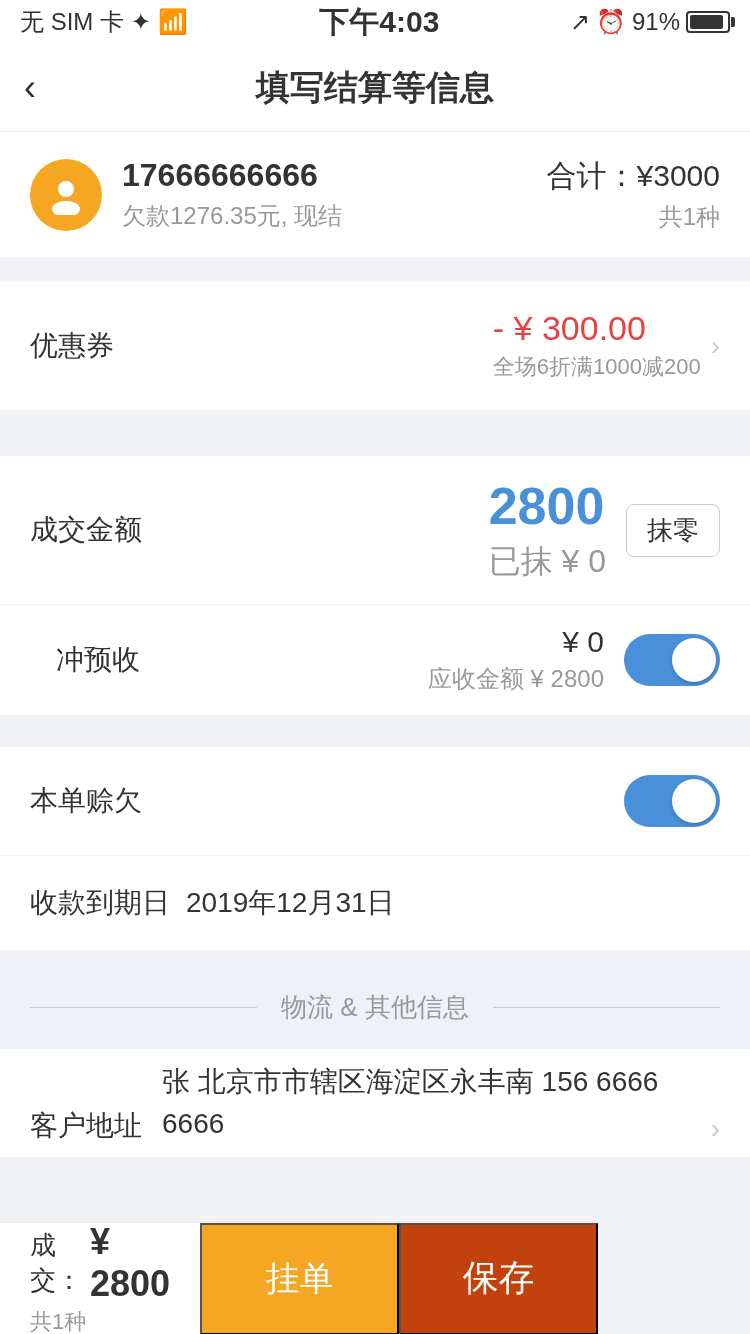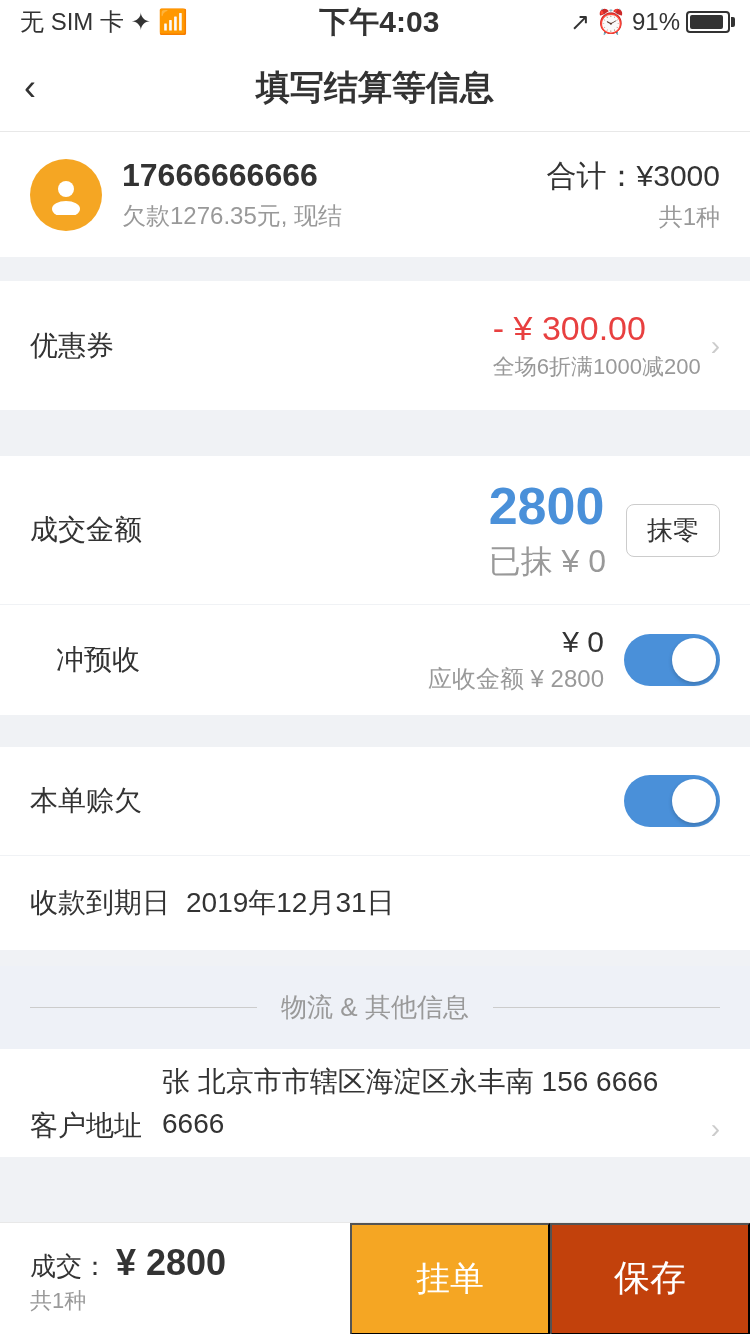--- a/index.html
+++ b/index.html
@@ -210,21 +210,21 @@
       padding: 12px 30px;
       background: #fff;
     }
     .address-label { font-size: 28px; color: #333; min-width: 80px; }
     .address-value { font-size: 28px; color: #333; flex: 1; margin: 0 20px; line-height: 1.5; }
 
     
     .bottom-bar {
       position: fixed;
       bottom: 0;
-      width: 750px;
+      width: 598px;
       height: 112px;
       background: #fff;
       display: flex;
       align-items: center;
       border-top: 1px solid #e8e8e8;
       justify-content: space-between;
     }
     .bottom-summary {
       flex: 1;
       padding: 0 30px;

